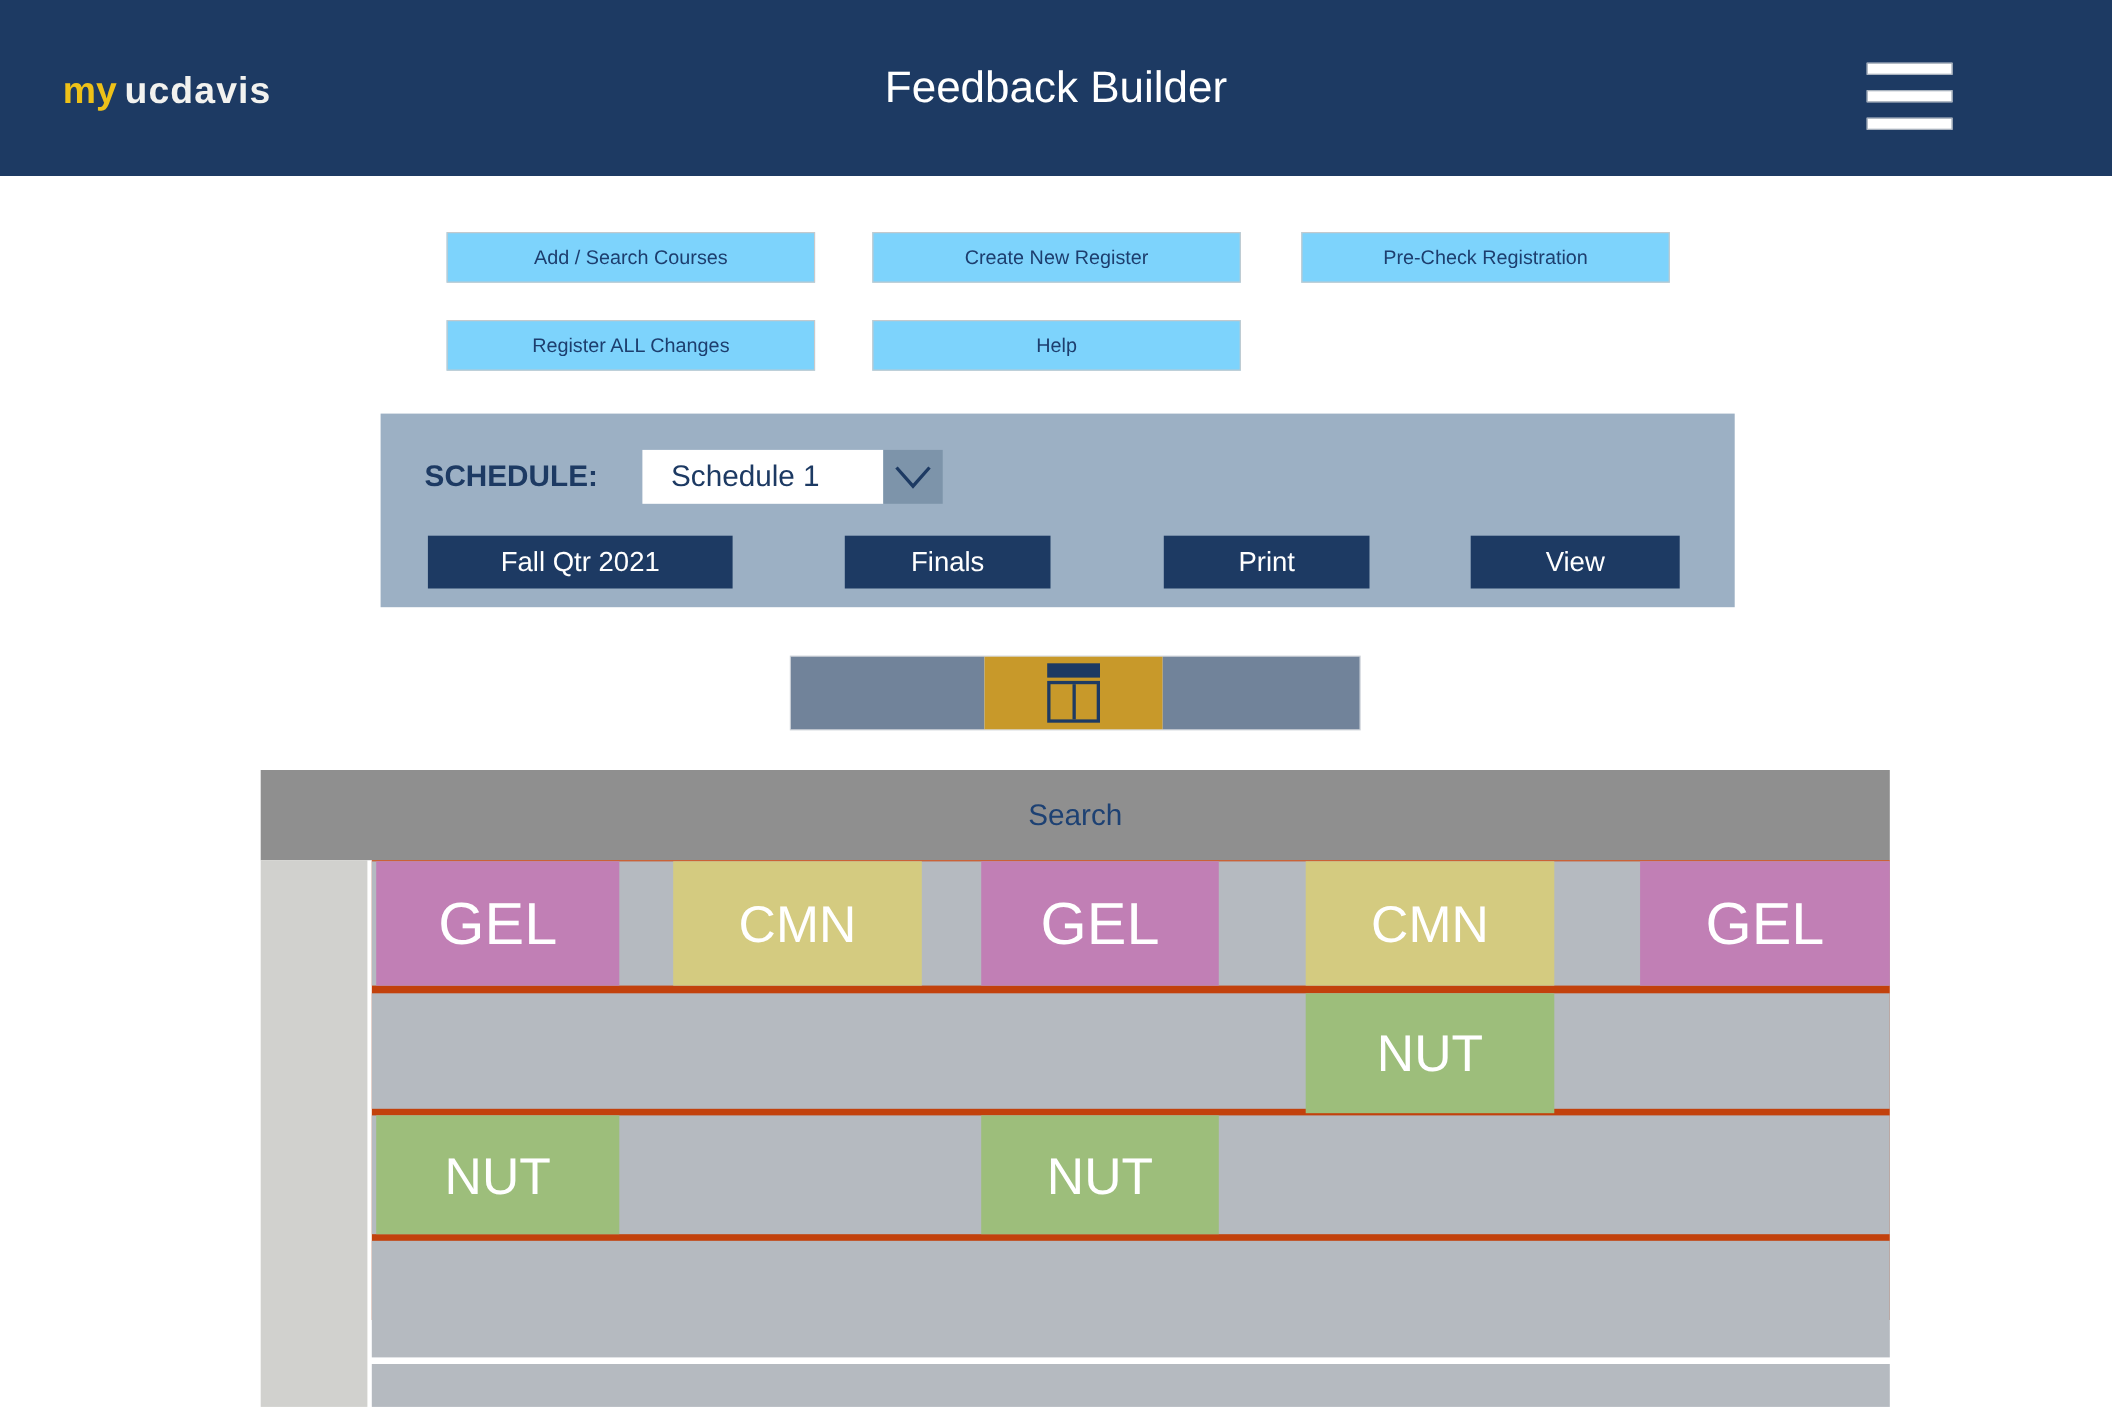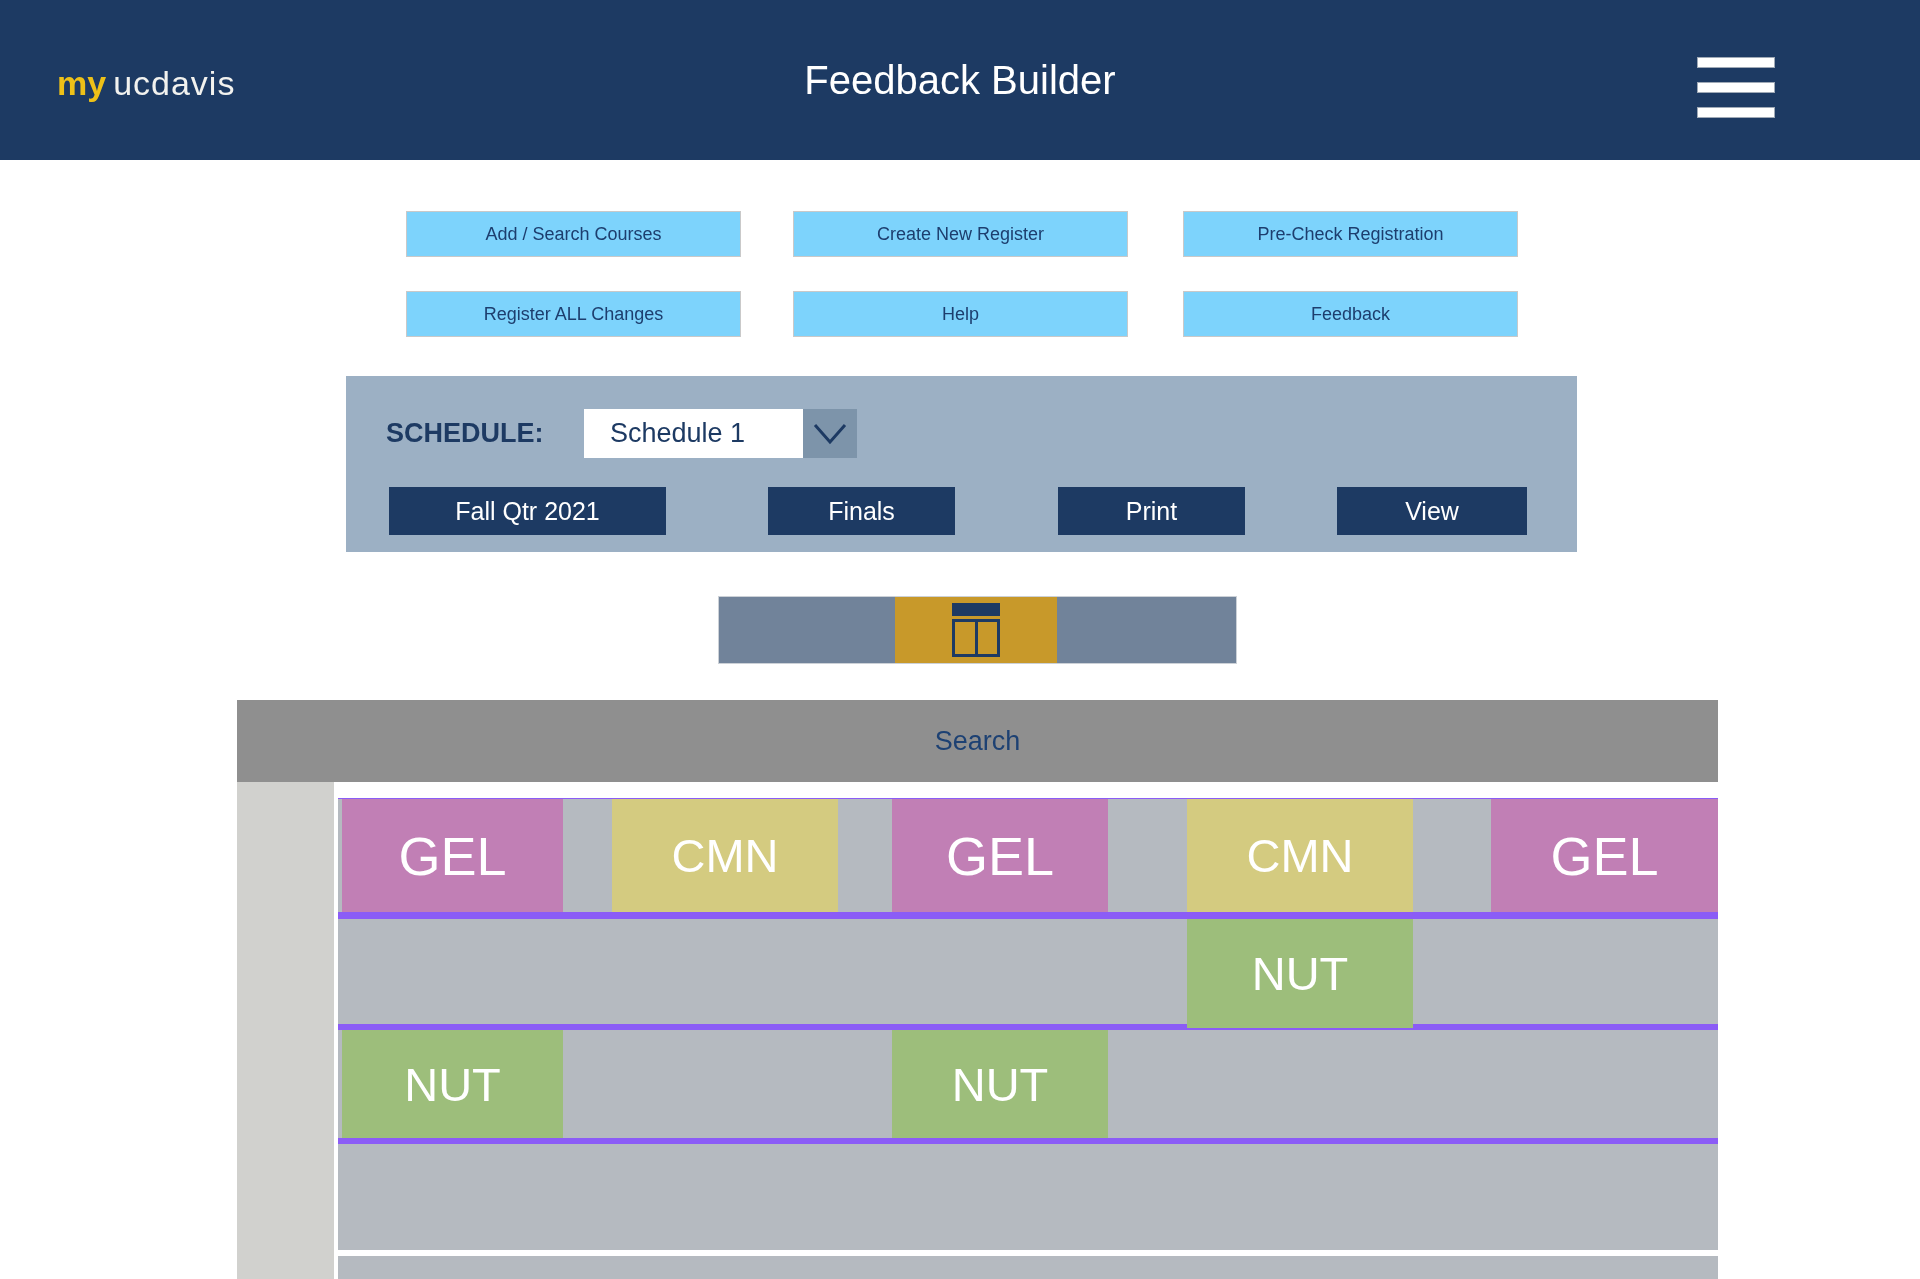--- a/index.html
+++ b/index.html
@@ -5,21 +5,21 @@
   html, body { margin:0; padding:0; background:#ffffff; }
   .page {
     position:relative; width:1920px; height:1279px; overflow:hidden;
     font-family:"Liberation Sans", sans-serif; background:#ffffff;
   }
 
   
   .topbar { position:absolute; left:0; top:0; width:100%; height:160px; background:#1d3a63; }
   .logo { position:absolute; left:57px; top:64px; font-size:34px; cursor:pointer; }
   .logo-my { color:#eec118; font-weight:bold; }
-  .logo-ucd { color:#f2f2ef; margin-left:7px; letter-spacing:1px; font-weight:normal; }
+  .logo-ucd { color:#f2f2ef; margin-left:7px; letter-spacing:1px; font-weight:bold; }
   .title { position:absolute; left:0; right:0; top:58px; margin:0; text-align:center;
            color:#ffffff; font-size:40px; font-weight:normal; }
   .hamburger { position:absolute; left:1697px; top:54px; width:78px; height:66px;
                background:transparent; border:none; padding:0; cursor:pointer; }
   .hamburger .bar { display:block; height:9px; background:#ffffff;
                     border:1px solid #9fa9b6; margin-bottom:14px; }
   .hamburger .bar:last-child { margin-bottom:0; }
 
   
   .abtn { position:absolute; width:335px; height:46px; background:#7dd3fc;
@@ -59,21 +59,21 @@
   .ci-cols { height:38px; box-sizing:border-box; border:3px solid #1d3a63; display:flex; }
   .ci-cell-left { flex:1; border-right:3px solid #1d3a63; }
   .ci-cell-right { flex:1; }
 
   
   .calendar { position:absolute; left:237px; top:700px; width:1481px; height:579px; }
   .today-bar { position:absolute; left:0; top:0; width:100%; height:82px; background:#8f8f8f;
                display:flex; align-items:center; justify-content:center; }
   .today-label { color:#1d4173; font-size:27px; }
   .gutter { position:absolute; left:0; top:82px; width:97px; height:497px; background:#d1d1ce; }
-  .cal-body { position:absolute; left:101px; top:82px; width:1380px; height:418px; background:#8b5cf6;margin-top:16px; }
+  .cal-body { position:absolute; left:101px; top:82px; width:1380px; height:418px; background:#c2410c; }
   .cal-row { position:absolute; left:0; width:100%; background:#b5bac0; }
   .r1 { top:1px;   height:113px; }
   .r2 { top:121px; height:105px; }
   .r3 { top:232px; height:108px; }
   .r4 { top:346px; height:106px; }
   .r5 { top:458px; height:39px; }
   .event { position:absolute; display:flex; align-items:center; justify-content:center;
            color:#ffffff; cursor:pointer; }
   .ev-gel { font-size:54px; }
   .ev-cmn { font-size:47px; }
@@ -94,21 +94,20 @@
       <span class="bar"></span>
       <span class="bar"></span>
     </button>
   </header>
 
   <button class="abtn ab1">Add / Search Courses</button>
   <button class="abtn ab2">Create New Register</button>
   <button class="abtn ab3">Pre-Check Registration</button>
   <button class="abtn ab4">Register ALL Changes</button>
   <button class="abtn ab5">Help</button>
-  <button class="abtn ab6">Feedback</button>
 
   <section class="panel">
     <span class="panel-label">SCHEDULE:</span>
     <div class="select">
       <span class="select-value">Schedule 1</span>
     </div>
     <div class="select-arrow">
       <svg width="34" height="22" viewBox="0 0 34 22">
         <path d="M2 2 L17 19 L32 2" stroke="#1d3a63" stroke-width="3" fill="none"></path>
       </svg>

